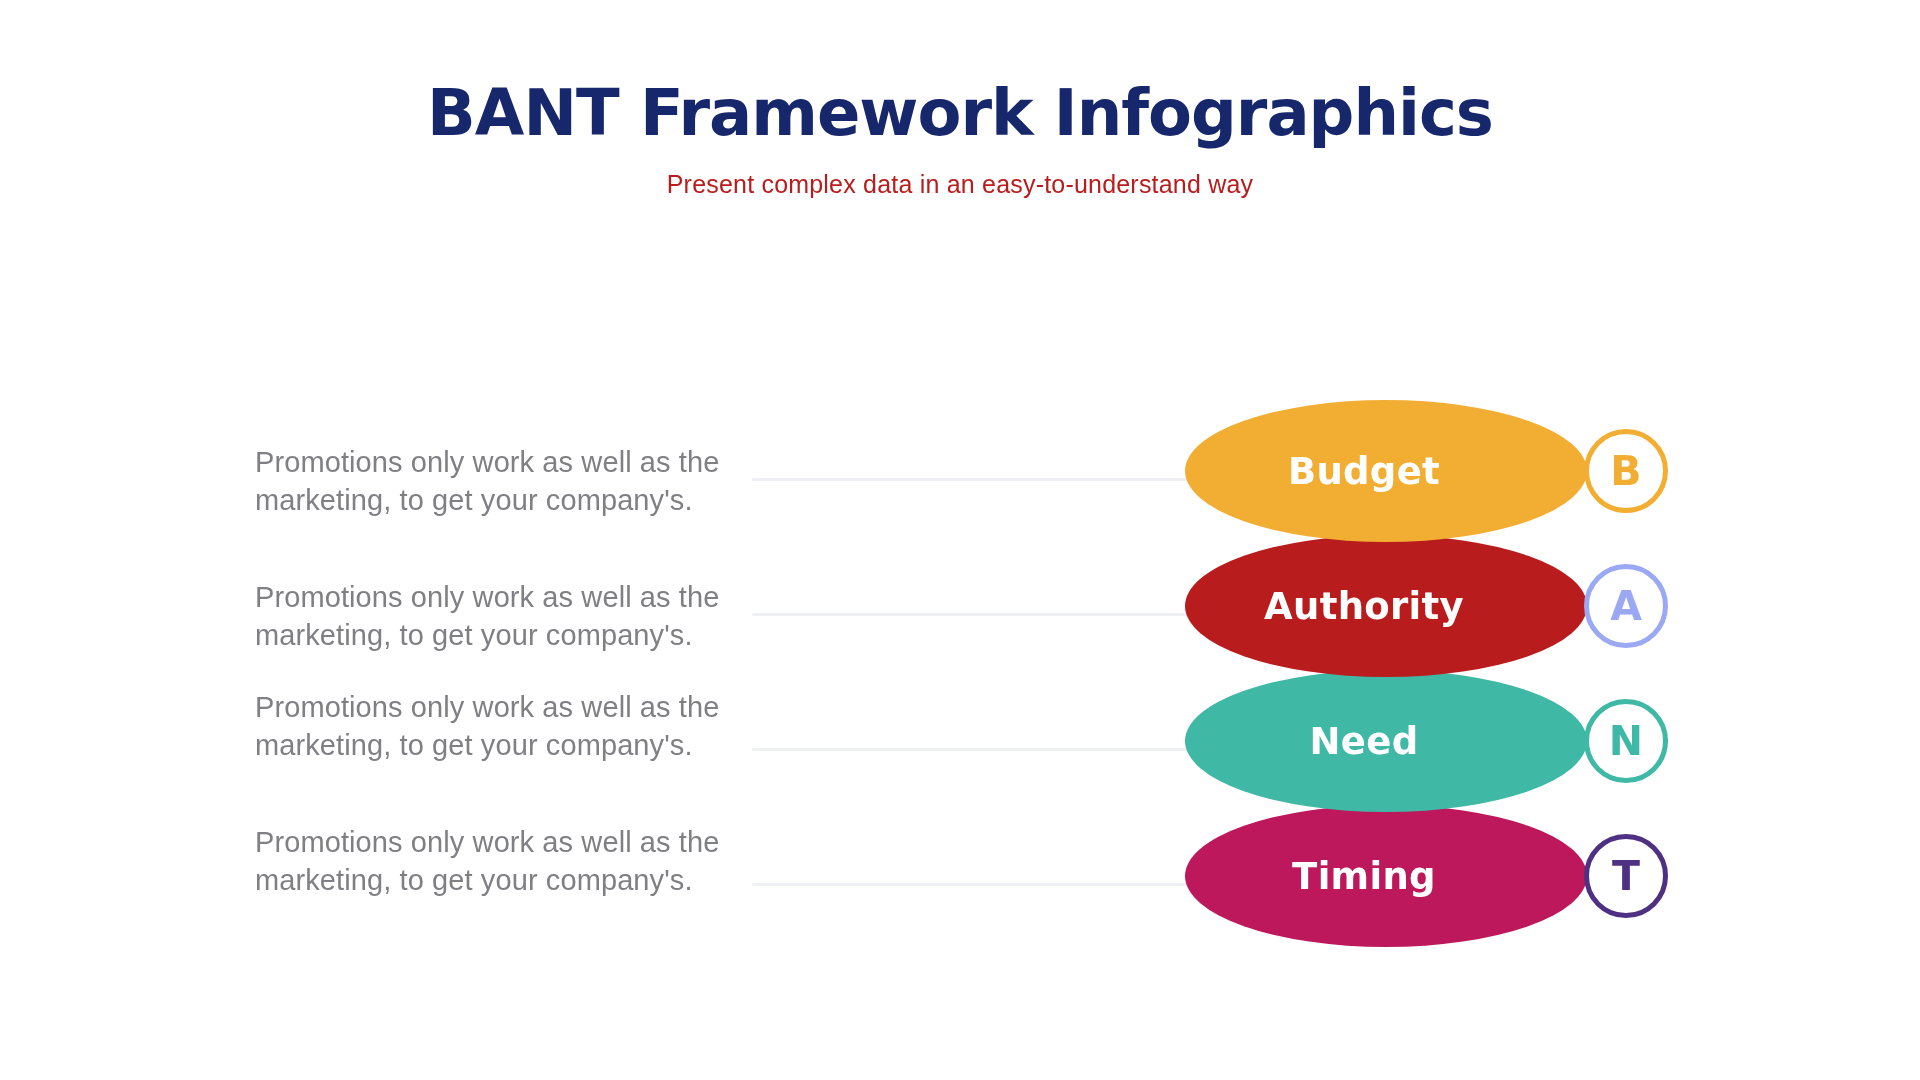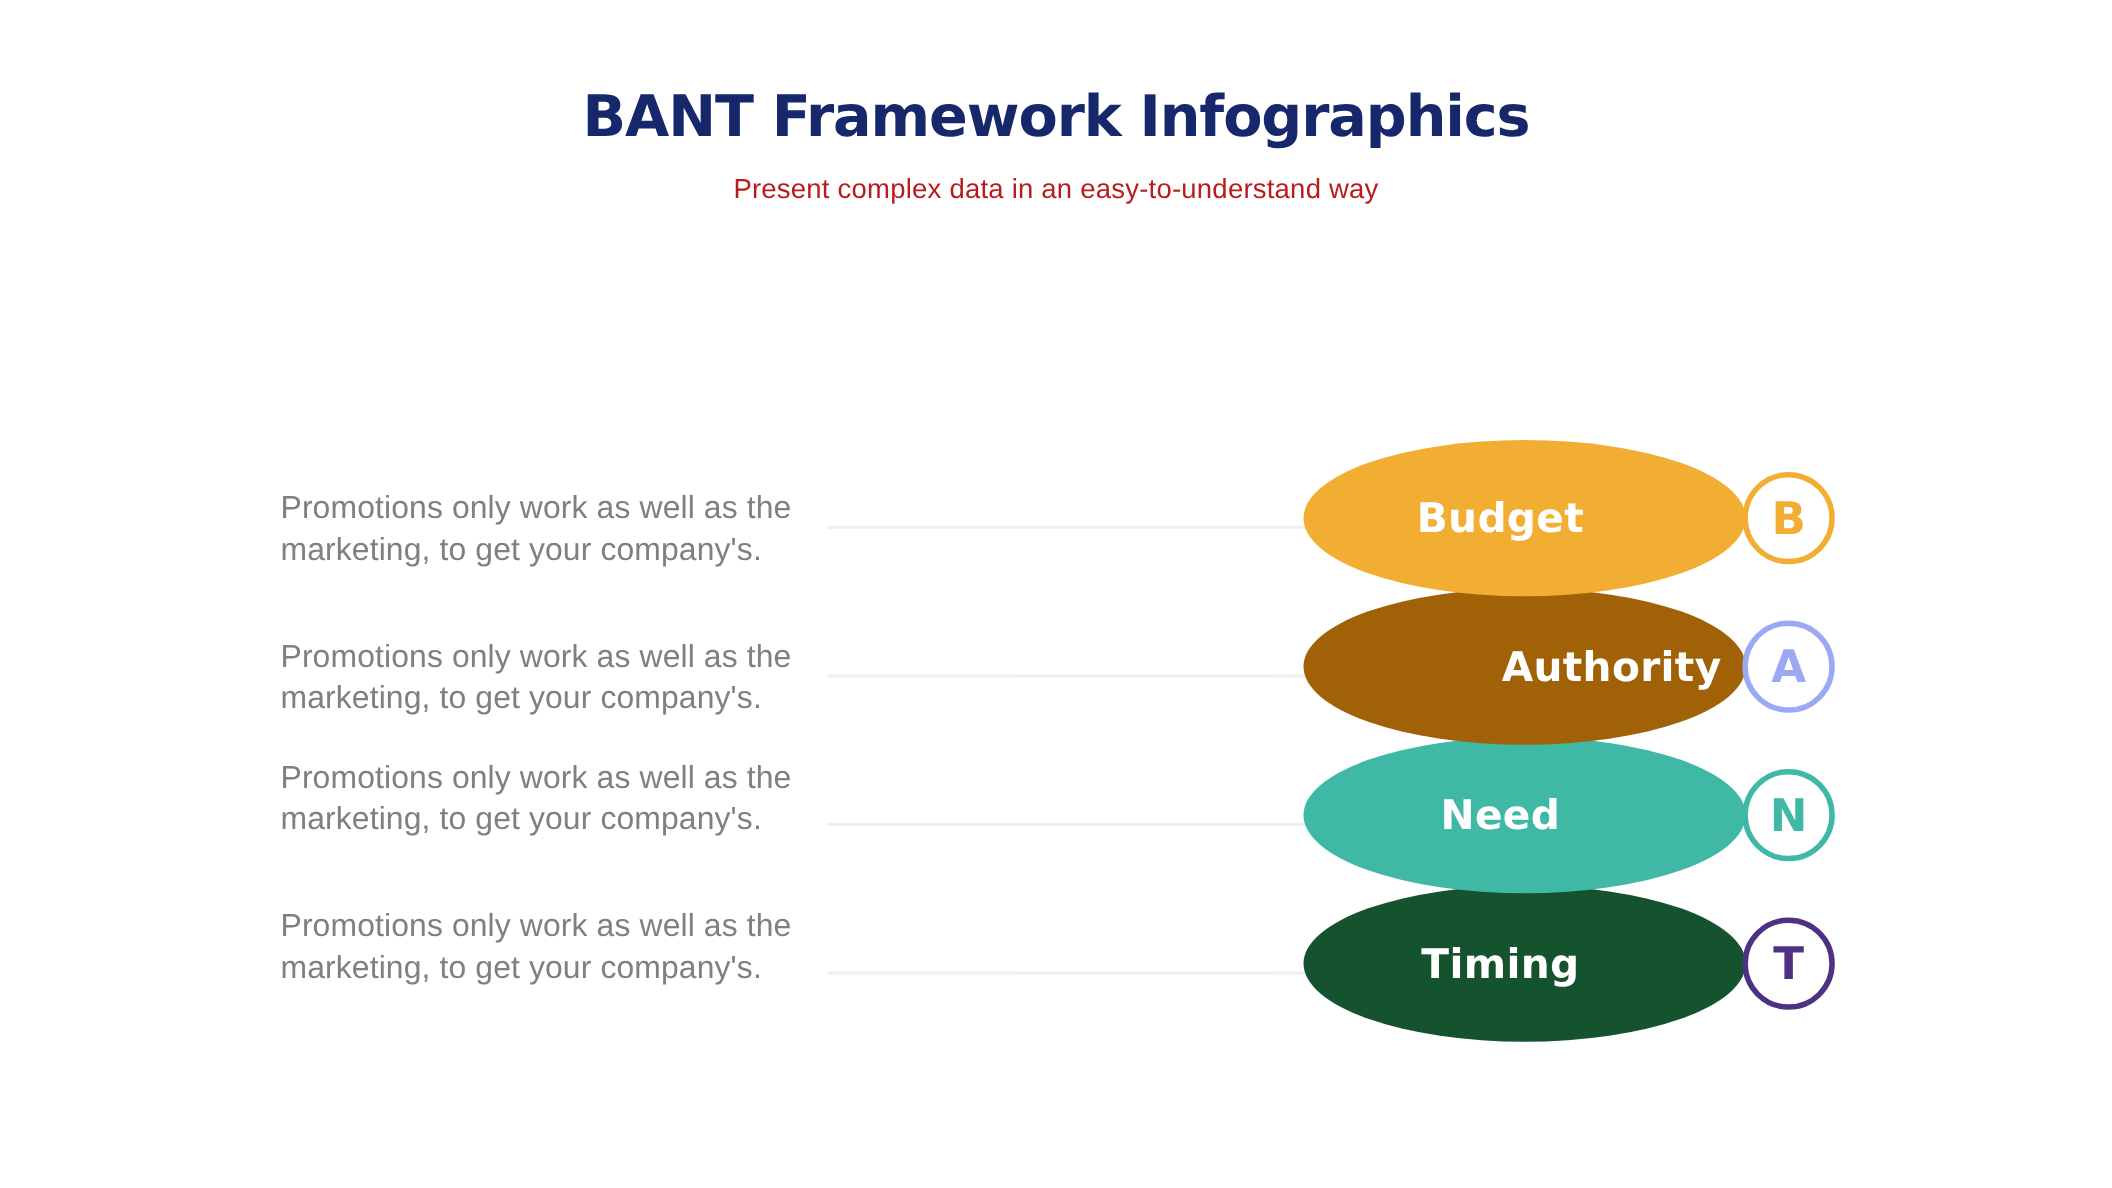--- a/index.html
+++ b/index.html
@@ -27,21 +27,21 @@
   
   .header {
     position: absolute;
     left: 0;
     top: 80px;
     width: 1920px;
     text-align: center;
   }
   .title {
     font-family: "DejaVu Sans", sans-serif;
-    font-size: 52px;
+    font-size: 64px;
     font-weight: bold;
     color: #17276B;
     letter-spacing: -1px;
     line-height: 1.05;
     margin: 0;
     white-space: nowrap;
   }
   .subtitle {
     margin: 22px 0 0 0;
     font-family: "Liberation Sans", sans-serif;
@@ -146,21 +146,21 @@
         <span class="ellipse-label">Budget</span>
       </div>
       <div class="badge" style="left:1584px; top:429px; border:5px solid #F2AE33; z-index:45;">
         <span class="badge-letter" style="color:#F2AE33;">B</span>
       </div>
     </div>
 
     <div class="row">
       <div class="desc" style="top:578px;">Promotions only work as well as the marketing, to get your company's.</div>
       <div class="connector" style="left:752px; top:613px; width:452px;"></div>
-      <div class="ellipse" style="left:1185px; top:535px; background:#a16207; z-index:30;justify-content:flex-end;">
+      <div class="ellipse" style="left:1185px; top:535px; background:#b91c1c; z-index:30;">
         <span class="ellipse-label">Authority</span>
       </div>
       <div class="badge" style="left:1584px; top:564px; border:5px solid #9BA8F3; z-index:35;">
         <span class="badge-letter" style="color:#9BA8F3;">A</span>
       </div>
     </div>
 
     <div class="row">
       <div class="desc" style="top:688px;">Promotions only work as well as the marketing, to get your company's.</div>
       <div class="connector" style="left:752px; top:748px; width:452px;"></div>
@@ -168,21 +168,21 @@
         <span class="ellipse-label">Need</span>
       </div>
       <div class="badge" style="left:1584px; top:699px; border:5px solid #3FB8A5; z-index:25;">
         <span class="badge-letter" style="color:#3FB8A5;">N</span>
       </div>
     </div>
 
     <div class="row">
       <div class="desc" style="top:823px;">Promotions only work as well as the marketing, to get your company's.</div>
       <div class="connector" style="left:752px; top:883px; width:452px;"></div>
-      <div class="ellipse" style="left:1185px; top:805px; background:#14532d; z-index:10;">
+      <div class="ellipse" style="left:1185px; top:805px; background:#be185d; z-index:10;">
         <span class="ellipse-label">Timing</span>
       </div>
       <div class="badge" style="left:1584px; top:834px; border:5px solid #4F3183; z-index:15;">
         <span class="badge-letter" style="color:#4F3183;">T</span>
       </div>
     </div>
 
   </div>
 </div>
 

